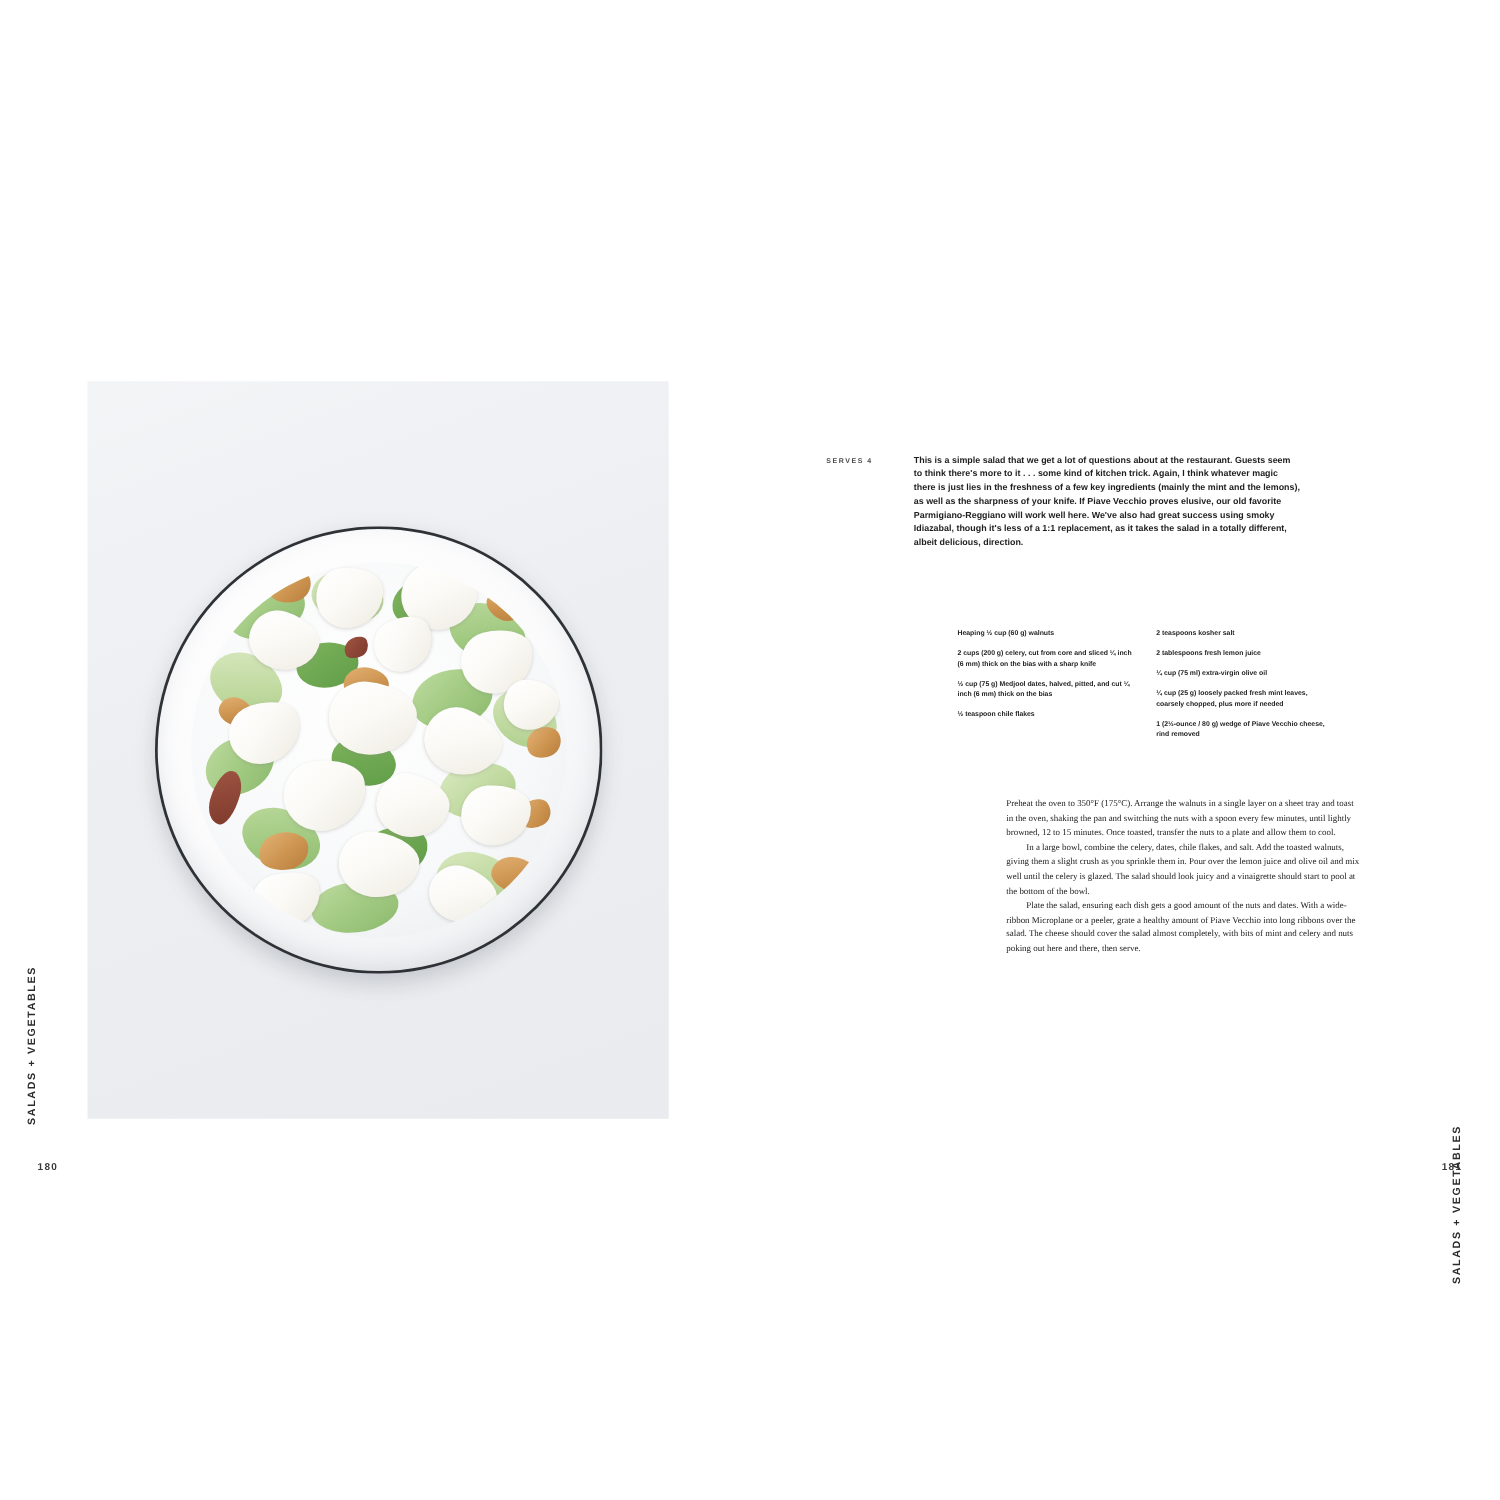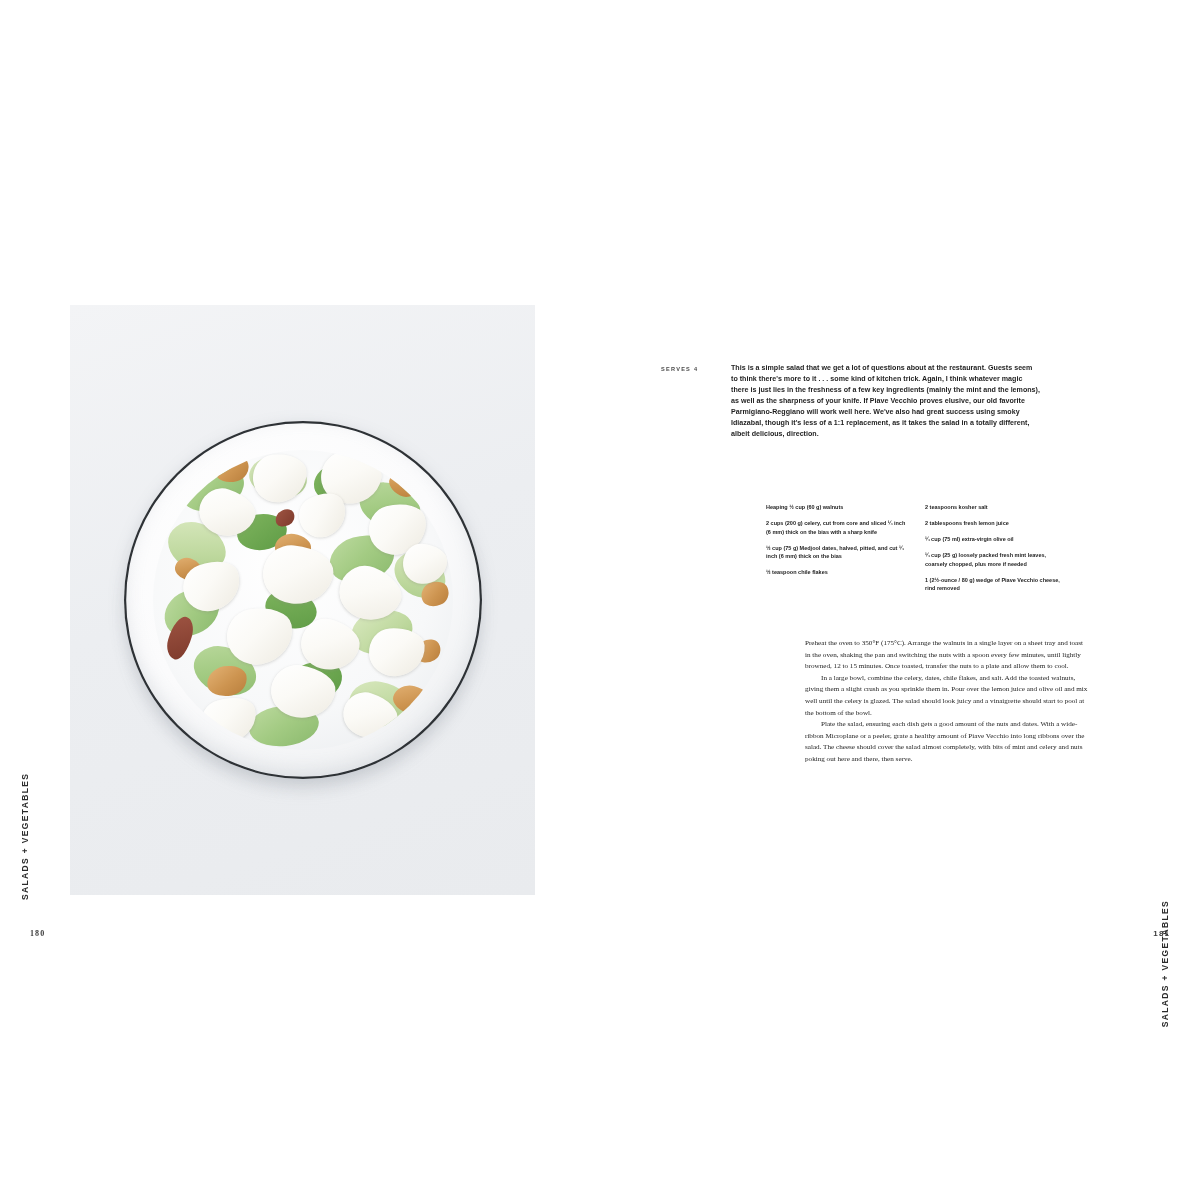--- a/index.html
+++ b/index.html
@@ -55,21 +55,21 @@
 
   
   .folio {
     position: absolute;
     bottom: 262px;
     font-size: 8px;
     letter-spacing: 1.1px;
     font-weight: 700;
     color: #3a3a3a;
   }
-  .folio.left  { left: 30px; font-family: Liberation Serif, serif; }
+  .folio.left  { left: 30px; }
   .folio.right { right: 30px; text-align: right; }
 
   
   .photo-plate {
     position: absolute;
     left: 70px;
     top: 305px;
     width: 465px;
     height: 590px;
     background: linear-gradient(160deg, #f3f4f6 0%, #eceef1 45%, #e9ebee 100%);

